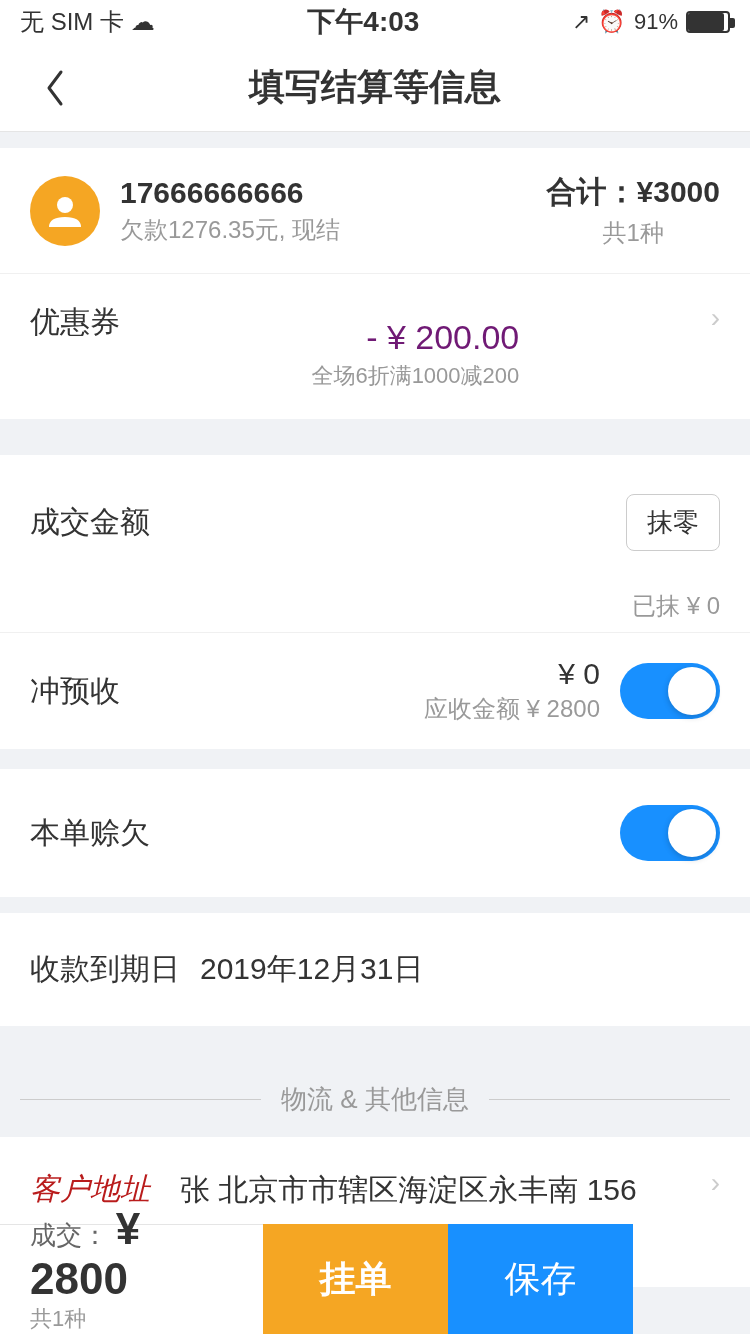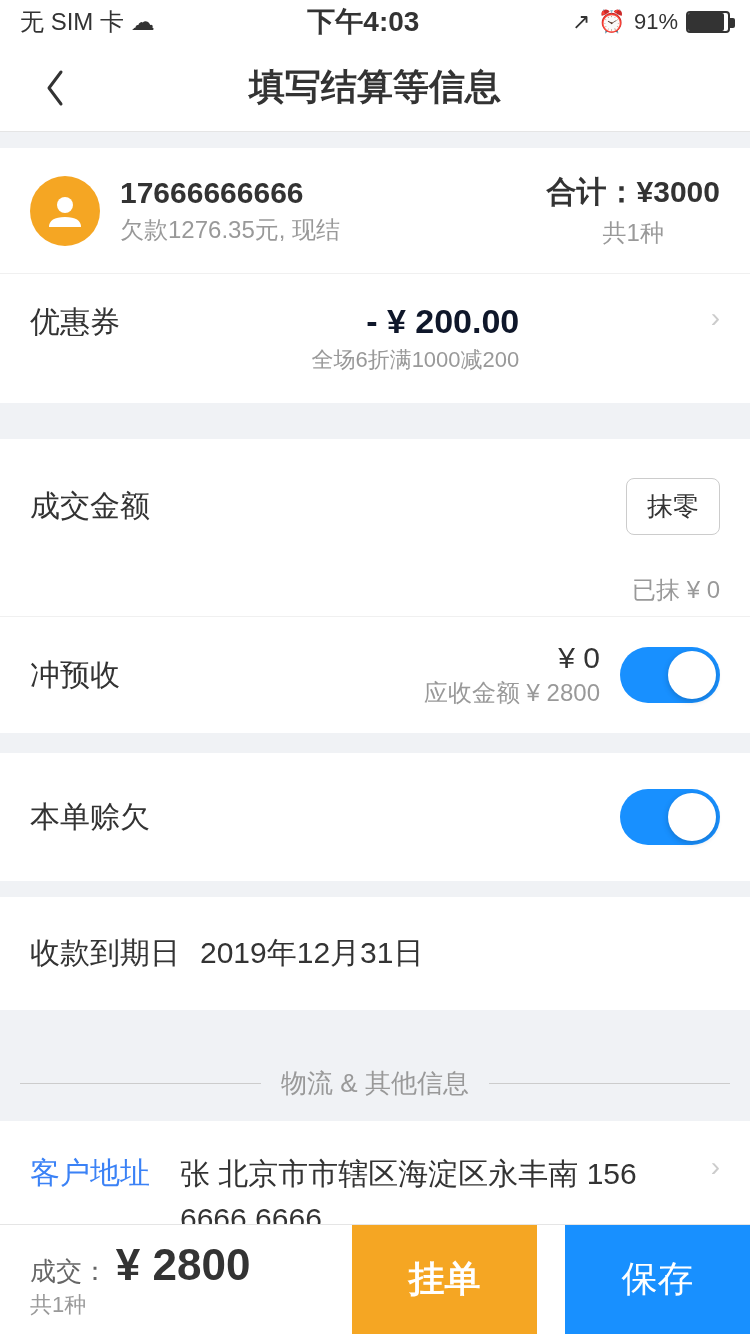--- a/index.html
+++ b/index.html
@@ -82,21 +82,21 @@
     .customer-total { text-align: center; }
     .total-amount { font-size: 30px; font-weight: 600; color: #333; }
     .total-sub { font-size: 24px; color: #999; margin-top: 4px; }
 
     
     .coupon-row {
       display: flex; align-items: flex-start; padding: 28px 30px;
       background: #fff; justify-content: space-between;
     }
     .coupon-label { font-size: 30px; color: #333; }
-    .coupon-amount { font-size: 34px; color: #0f172a; font-weight: 700; }
+    .coupon-amount { font-size: 34px; color: #701a75; font-weight: 400; margin-top: 16px; }
     .coupon-desc { font-size: 22px; color: #999; margin-top: 4px; text-align: right; }
     .chevron-right { color: #ccc; font-size: 28px; }
 
     
     .section-divider {
       height: 20px; background: #f0f2f5;
     }
 
     
     .deal-section { background: #fff; padding: 0; }
@@ -158,32 +158,31 @@
     }
     .logistics-line { flex: 1; height: 1px; background: #ccc; }
     .logistics-text { margin: 0 20px; font-size: 26px; color: #999; }
 
     
     .address-section { background: #fff; margin-bottom: 16px; }
     .address-row {
       display: flex; align-items: flex-start; padding: 30px 30px;
       justify-content: space-between;
     }
-    .address-label { font-size: 30px; color: #3b82f6; flex-shrink: 0; margin-right: 30px; margin-top: 2px; }
+    .address-label { font-size: 30px; color: #b91c1c; flex-shrink: 0; margin-right: 30px; margin-top: 2px; font-style: italic; }
     .address-value { font-size: 30px; color: #333; flex: 1; line-height: 1.5; }
 
     
     .empty-area { height: 200px; background: #f0f2f5; }
 
     
     .bottom-bar {
-      position: fixed; bottom: 0; left: 0; width: 750px; height: 110px;
-      display: flex; align-items: center; background: #fff;
+      position: fixed; bottom: 0; left: 0; width: 633px; height: 110px;
+      display: flex; align-items: flex-end; background: #fff;
       border-top: 1px solid #e5e5e5;
-      gap: 28px;
     }
     .bottom-summary { padding: 0 30px; flex: 1; }
     .bottom-deal-label { font-size: 26px; color: #666; }
     .bottom-deal-amount { font-size: 44px; font-weight: 600; color: #333; }
     .bottom-deal-sub { font-size: 22px; color: #999; }
     .bottom-btn {
       height: 110px; width: 185px; border: none; cursor: pointer;
       font-size: 36px; font-weight: 500; color: #fff;
       display: flex; align-items: center; justify-content: center;
     }

